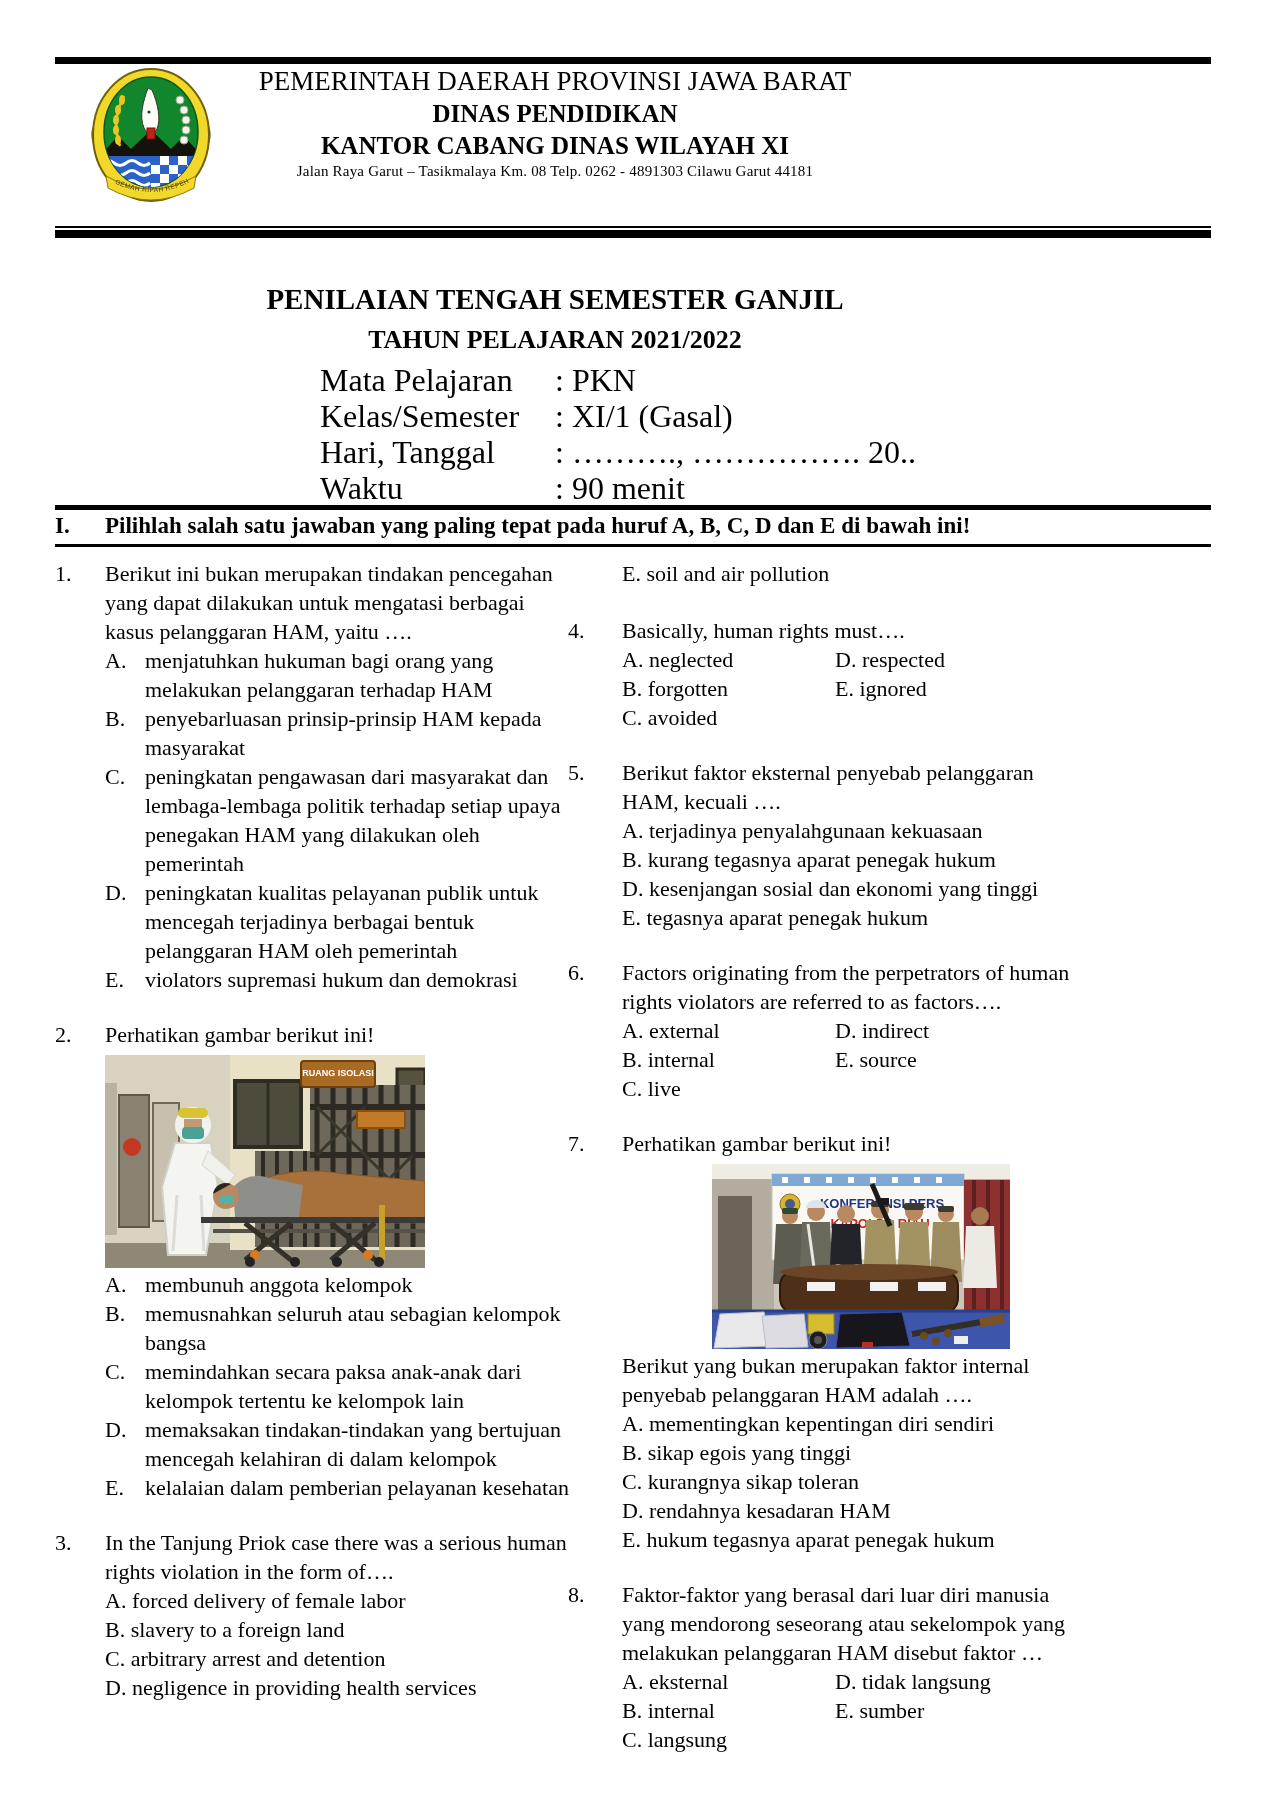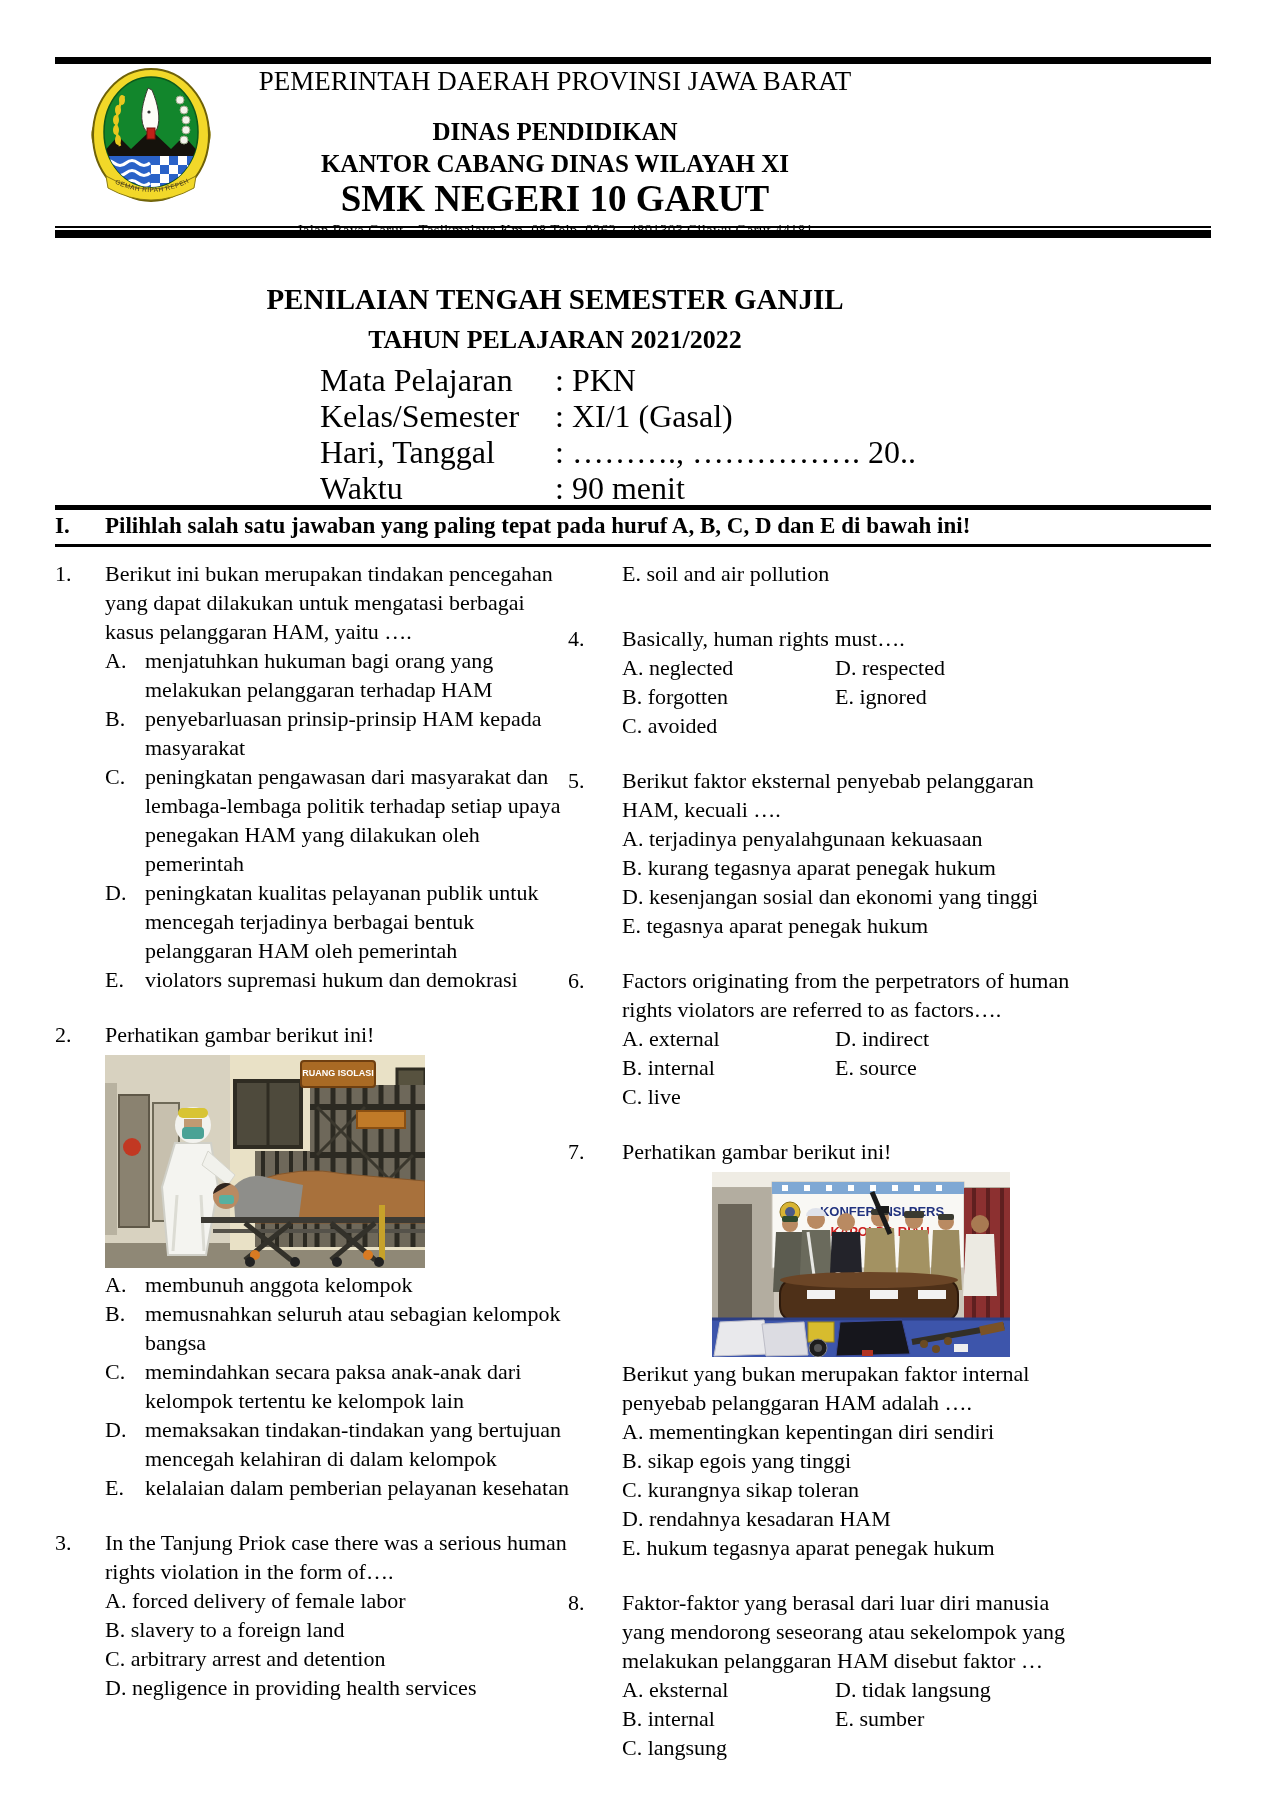--- a/index.html
+++ b/index.html
@@ -4,42 +4,42 @@
 <style>
   html,body{margin:0;padding:0;background:#888;}
   .page{position:relative;width:1273px;height:1800px;background:#ffffff;margin:0 auto;
         font-family:"Liberation Serif","DejaVu Serif",serif;color:#000;overflow:hidden;}
   .abs{position:absolute;}
   
   .rule-top{left:55px;top:57px;width:1156px;height:7px;background:#000;}
   .logo{left:86px;top:62px;width:130px;height:150px;}
   .lh-text{left:215px;top:66px;width:680px;text-align:center;}
   .lh1{font-size:27px;line-height:31px;}
-  .lh2{font-size:25px;line-height:29px;font-weight:bold;margin-top:20px;}
+  .lh2{font-size:25px;line-height:29px;font-weight:bold;margin-top:2px;}
   .lh3{font-size:25px;line-height:29px;font-weight:bold;margin-top:3px;}
   .lh4{font-size:37px;line-height:40px;font-weight:bold;margin-top:1px;}
   .lh5{font-size:15px;line-height:22px;letter-spacing:.2px;}
   .div-thin{left:55px;top:226px;width:1156px;height:2px;background:#000;}
   .div-thick{left:55px;top:230px;width:1156px;height:8px;background:#000;}
   
   .title1{left:215px;top:283px;width:680px;text-align:center;font-size:29px;font-weight:bold;}
   .title2{left:215px;top:325px;width:680px;text-align:center;font-size:26px;font-weight:bold;}
   .info{left:320px;top:366px;width:620px;font-size:32px;}
   .info-row{display:grid;grid-template-columns:235px 1fr;line-height:29px;margin-bottom:7px;}
   
   .section-bar{left:55px;top:505px;width:1156px;border-top:5px solid #000;border-bottom:3px solid #000;
                padding:3px 0 5px 0;}
   .section-grid{display:grid;grid-template-columns:50px 1fr;font-size:23px;font-weight:bold;}
   
   .column{font-size:22px;line-height:29px;}
   .column-left{left:55px;top:559px;width:520px;}
   .column-right{left:568px;top:559px;width:520px;}
   .q{display:grid;grid-template-columns:50px 1fr;margin-bottom:26px;}
   .column-right .q{grid-template-columns:54px 1fr;}
-  .standalone{display:grid;grid-template-columns:54px 1fr;margin-bottom:36px;}
+  .standalone{display:grid;grid-template-columns:54px 1fr;margin-bottom:28px;}
   .pre{white-space:pre-line;}
   .opt{margin:0;}
   .opt.hang{display:grid;grid-template-columns:40px 1fr;}
   .orow{display:grid;grid-template-columns:213px 1fr;}
   .photo{display:block;margin:6px 0 2px 0;border:0;}
   .photo2{margin-left:90px;}
   svg text{font-family:"Liberation Sans","DejaVu Sans",sans-serif;}
 </style>
 </head>
 <body>
@@ -102,21 +102,20 @@
       <text font-size="6.5" fill="#3a3020" letter-spacing="0.5">
         <textPath href="#mottoArc" startOffset="6%">GEMAH RIPAH REPEH RAPIH</textPath>
       </text>
     </svg>
   </div>
 
   <div class="abs lh-text">
     <div class="lh1">PEMERINTAH DAERAH PROVINSI JAWA BARAT</div>
     <div class="lh2">DINAS PENDIDIKAN</div>
     <div class="lh3">KANTOR CABANG DINAS WILAYAH XI</div>
-    <div class="lh4">SMK NEGERI 10 GARUT</div>
     <div class="lh5">Jalan  Raya Garut – Tasikmalaya  Km. 08  Telp. 0262 - 4891303  Cilawu Garut  44181</div>
   </div>
 
   <div class="abs div-thin"></div>
   <div class="abs div-thick"></div>
 
   <div class="abs title1">PENILAIAN TENGAH SEMESTER GANJIL</div>
   <div class="abs title2">TAHUN PELAJARAN 2021/2022</div>
 
   <div class="abs info">

